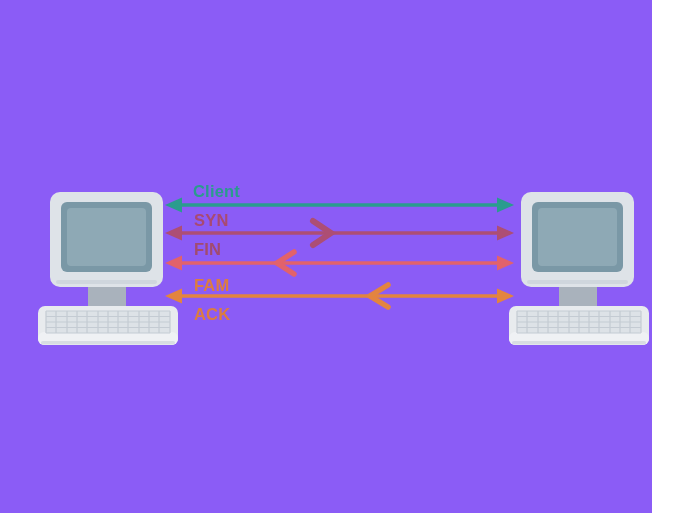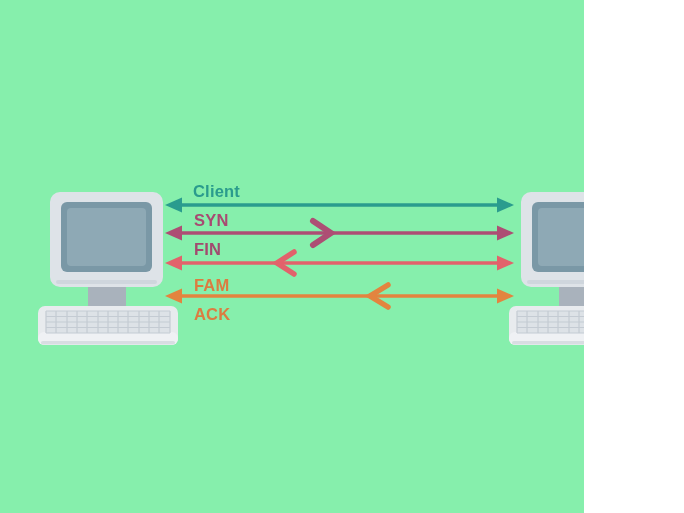--- a/index.html
+++ b/index.html
@@ -1,19 +1,19 @@
 <!DOCTYPE html>
 <html><head>
 <meta charset="utf-8">
 <style>
   html,body{margin:0;padding:0;background:#ffffff;}
   .canvas{
     position:relative;
-    width:584px;height:513px;
-    background:#86efac;
+    width:652px;height:513px;
+    background:#8b5cf6;
     overflow:hidden;
     font-family:"Liberation Sans", sans-serif;
   }
   svg{display:block;}
   text.arrow-label{
     font-family:"Liberation Sans", sans-serif;
     font-size:16.5px;
     font-weight:600;
     letter-spacing:0.2px;
   }

